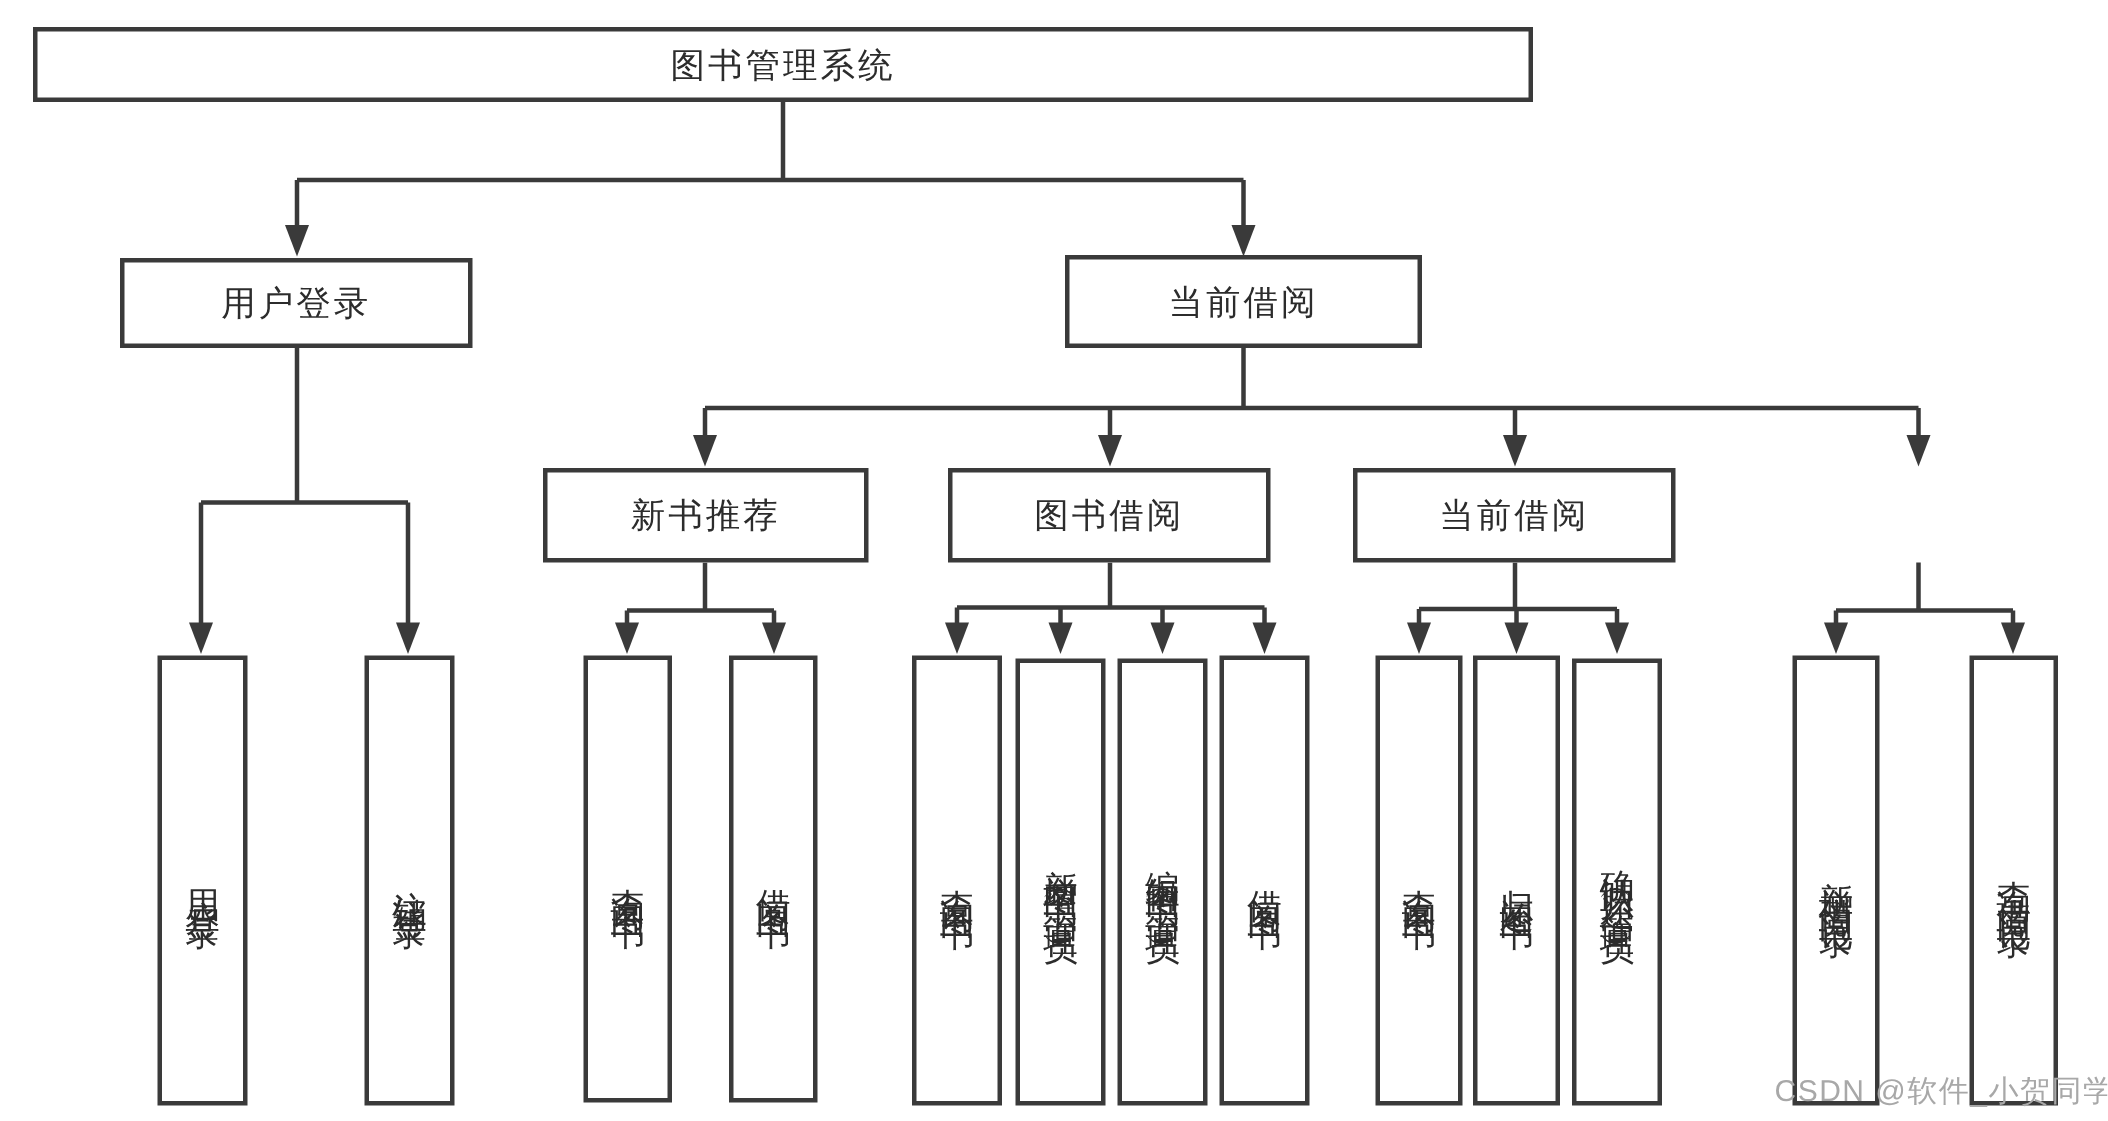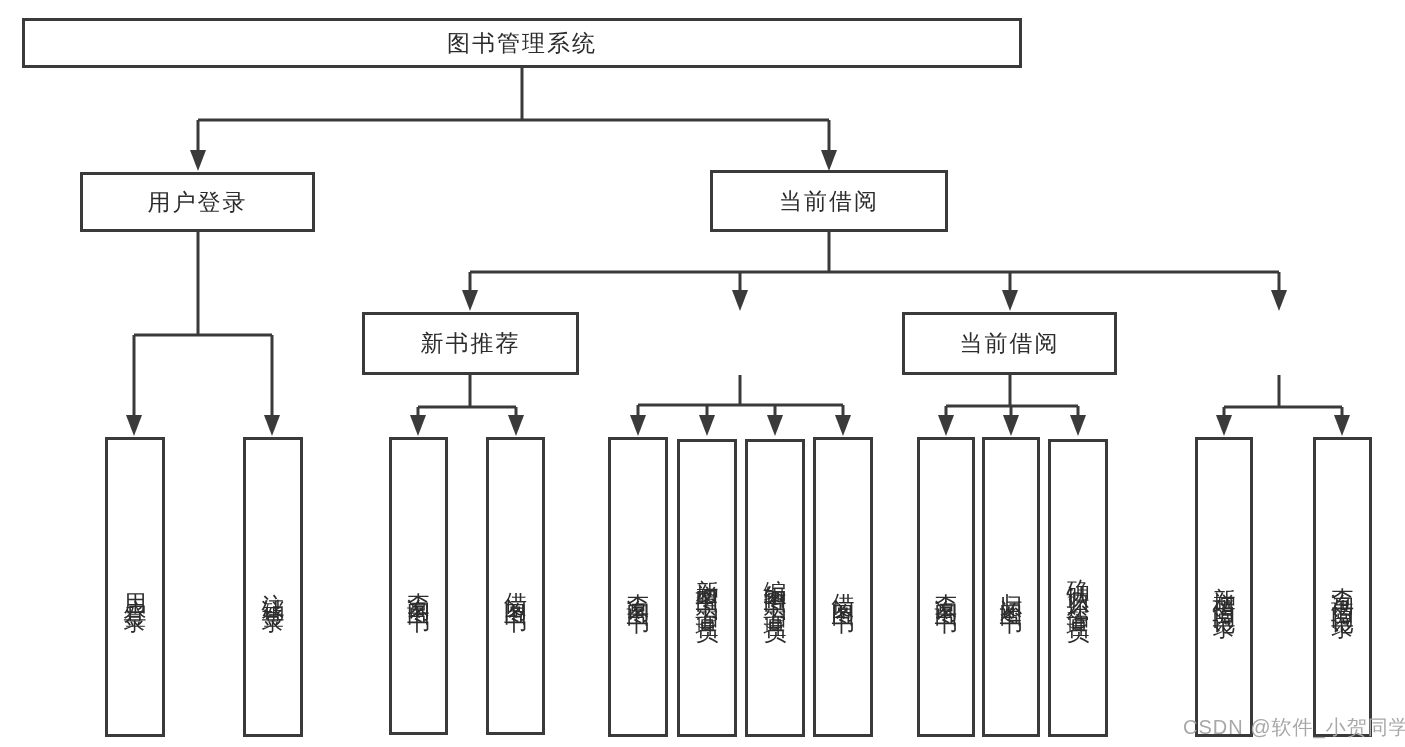--- a/index.html
+++ b/index.html
@@ -104,20 +104,23 @@
   <div class="node" style="left:80px;top:172px;width:235px;height:60px;">
     <span class="hlabel">用户登录</span>
   </div>
   <div class="node" style="left:710px;top:170px;width:238px;height:62px;">
     <span class="hlabel">当前借阅</span>
   </div>
 
   <div class="node" style="left:362px;top:312px;width:217px;height:63px;justify-content:center;">
     <span class="hlabel">新书推荐</span>
   </div>
+  <div class="node" style="left:632px;top:312px;width:215px;height:63px;">
+    <span class="hlabel">图书借阅</span>
+  </div>
   <div class="node" style="left:902px;top:312px;width:215px;height:63px;text-align:center;">
     <span class="hlabel">当前借阅</span>
   </div>
 
   <div class="node" style="left:105px;top:437px;width:60px;height:300px;">
     <span class="vlabel">用户登录</span>
   </div>
   <div class="node" style="left:243px;top:437px;width:60px;height:300px;">
     <span class="vlabel">注销登录</span>
   </div>

